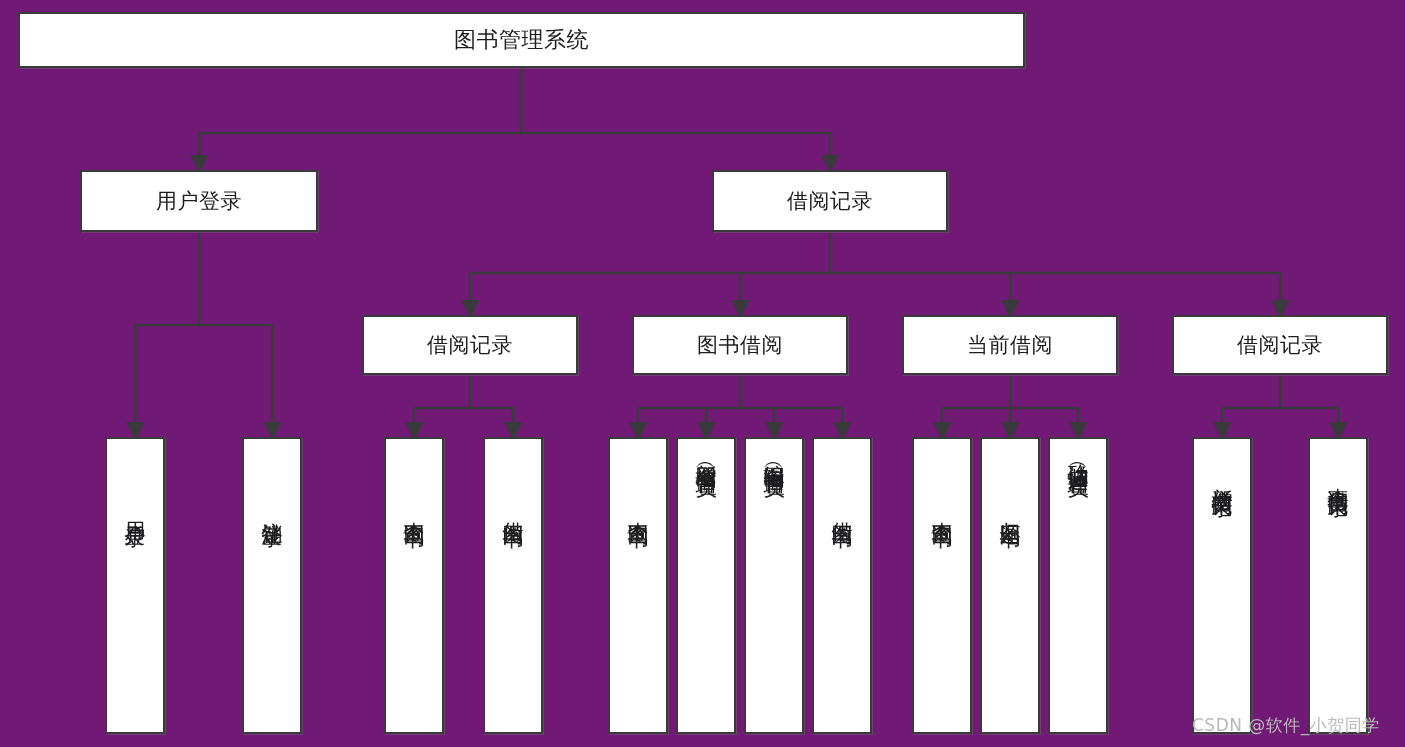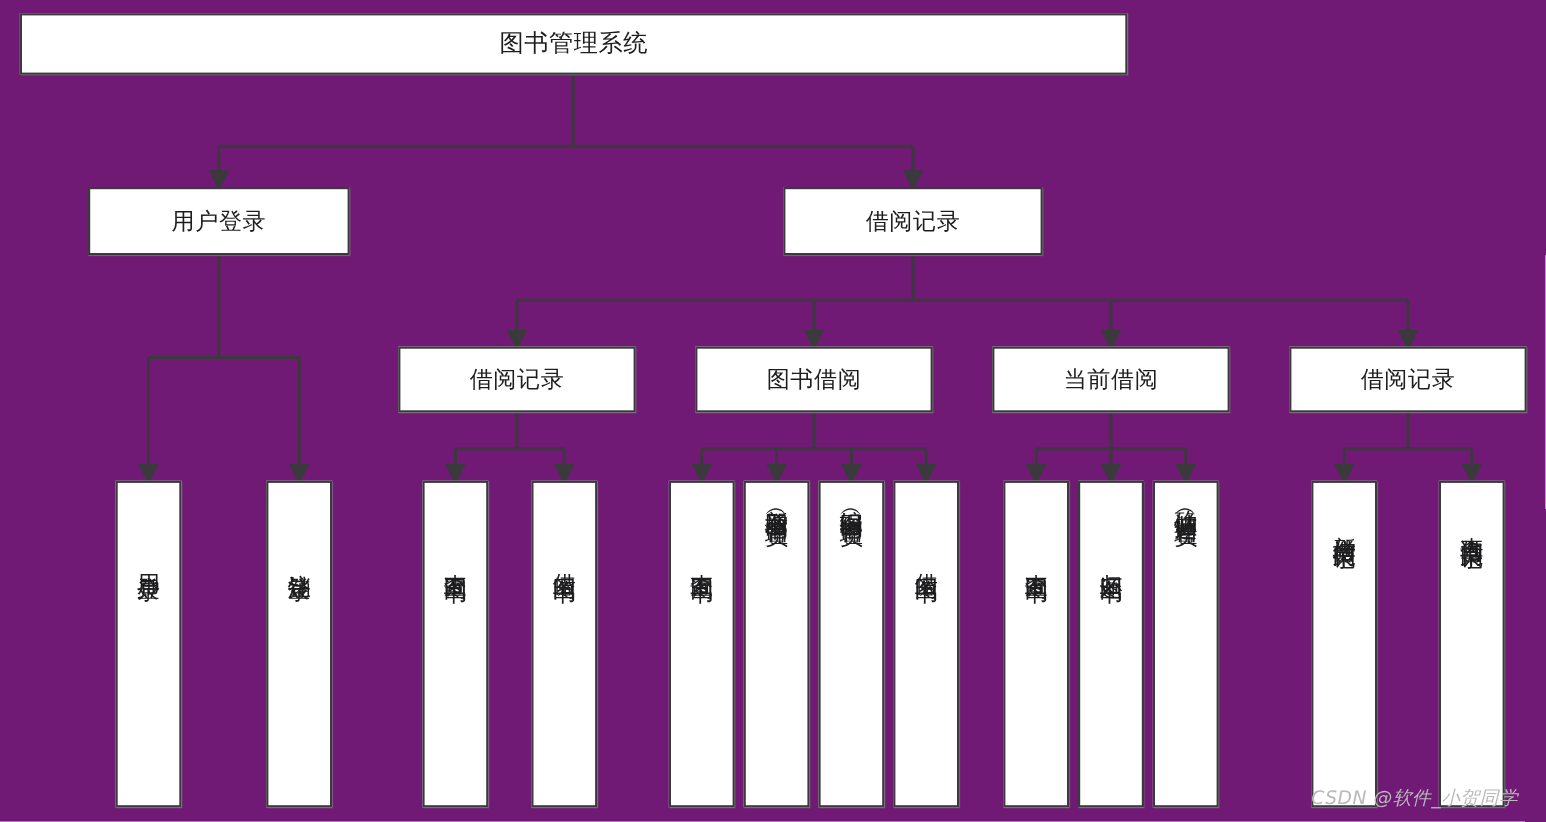--- a/index.html
+++ b/index.html
@@ -63,21 +63,20 @@
   }
   .watermark {
     position: absolute;
     left: 1192px;
     top: 714px;
     font-size: 17px;
     color: #b9b9b9;
     letter-spacing: 0.5px;
     white-space: nowrap;
     font-family: "DejaVu Sans", "Liberation Sans", sans-serif;
-    font-style: italic;
   }
 </style>
 </head>
 <body>
 
 <div id="diagram-root">
 
   <svg id="edges-layer" viewBox="0 0 1405 747" width="1405" height="747" xmlns="http://www.w3.org/2000/svg">
     <defs>
       <marker id="arrowhead" markerWidth="9" markerHeight="9" refX="3.2" refY="4" orient="auto" markerUnits="strokeWidth">

